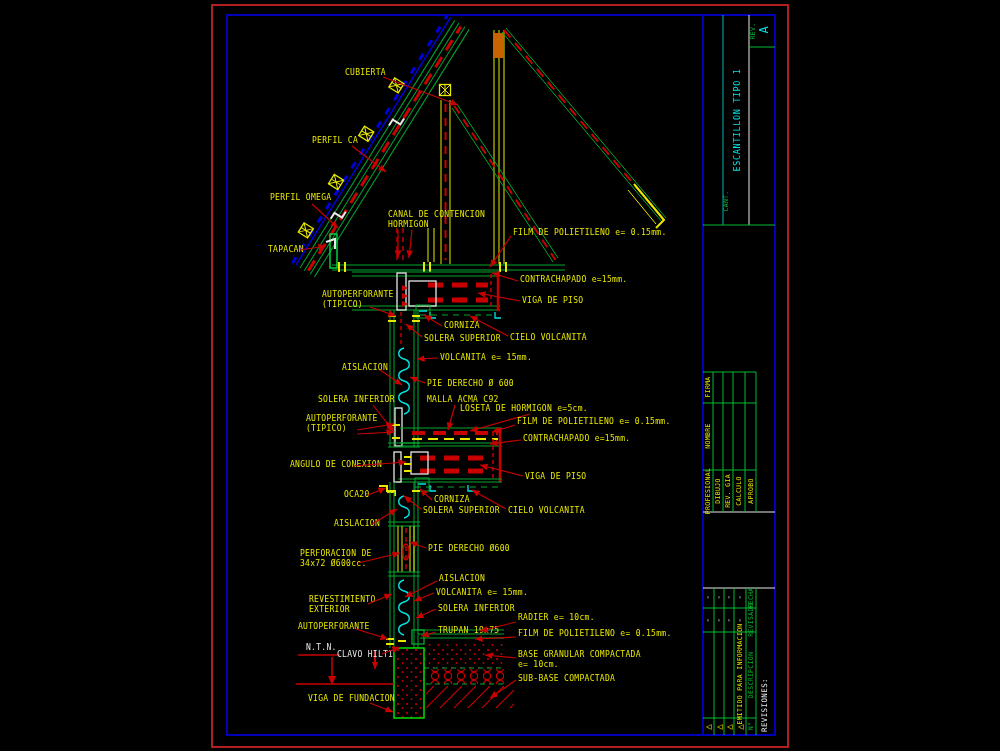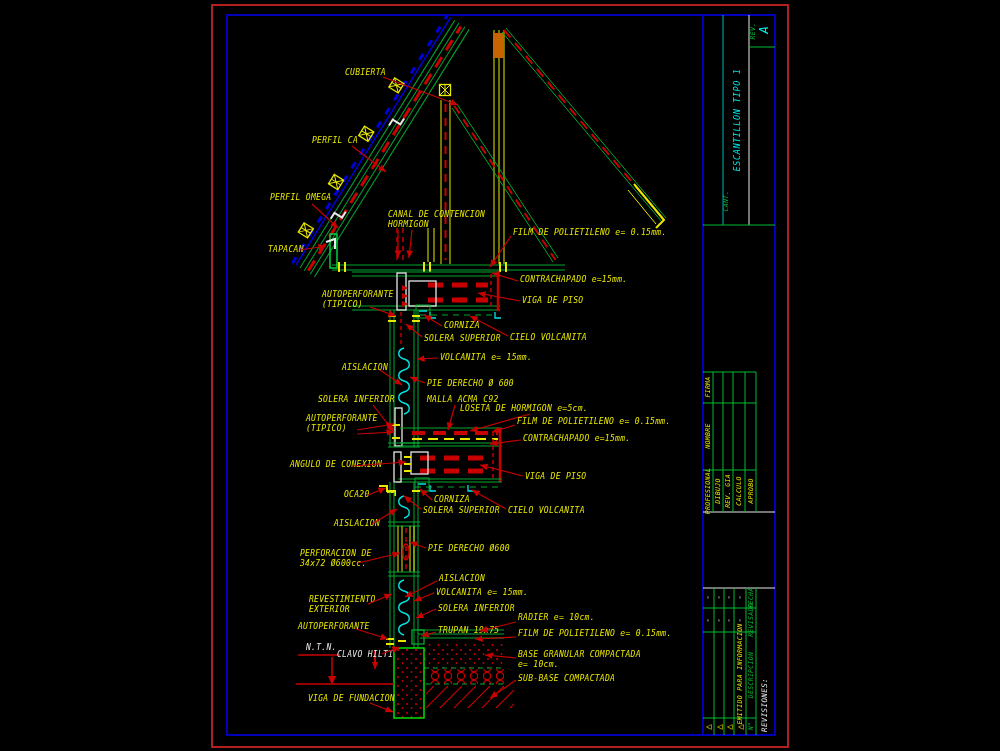--- a/index.html
+++ b/index.html
@@ -1,17 +1,17 @@
 <!DOCTYPE html>
 <html><head>
 <meta charset="utf-8">
 <style>
   html,body{margin:0;padding:0;background:#000;}
   #stage{position:relative;width:836px;height:751px;background:#000;overflow:hidden;
-         font-family:"DejaVu Sans Mono",monospace;font-style:italic;}
+         font-family:"DejaVu Sans Mono",monospace;}
   #draw-svg{position:absolute;left:0;top:0;}
   .vtext{position:absolute;transform:translate(-50%,-50%) rotate(-90deg);
          white-space:nowrap;font-family:"DejaVu Sans Mono",monospace;line-height:1;}
   .t-cyan{color:#00e5e5;} .t-green{color:#00bb33;} .t-yellow{color:#e8e800;}
   .t-white{color:#e8e8e8;}
   .sz6{font-size:6.5px;letter-spacing:.3px;} .sz7{font-size:7.5px;letter-spacing:.4px;}
   .sz8{font-size:8.5px;letter-spacing:.6px;} .sz11{font-size:12px;}
 </style>
 </head>
 <body>

